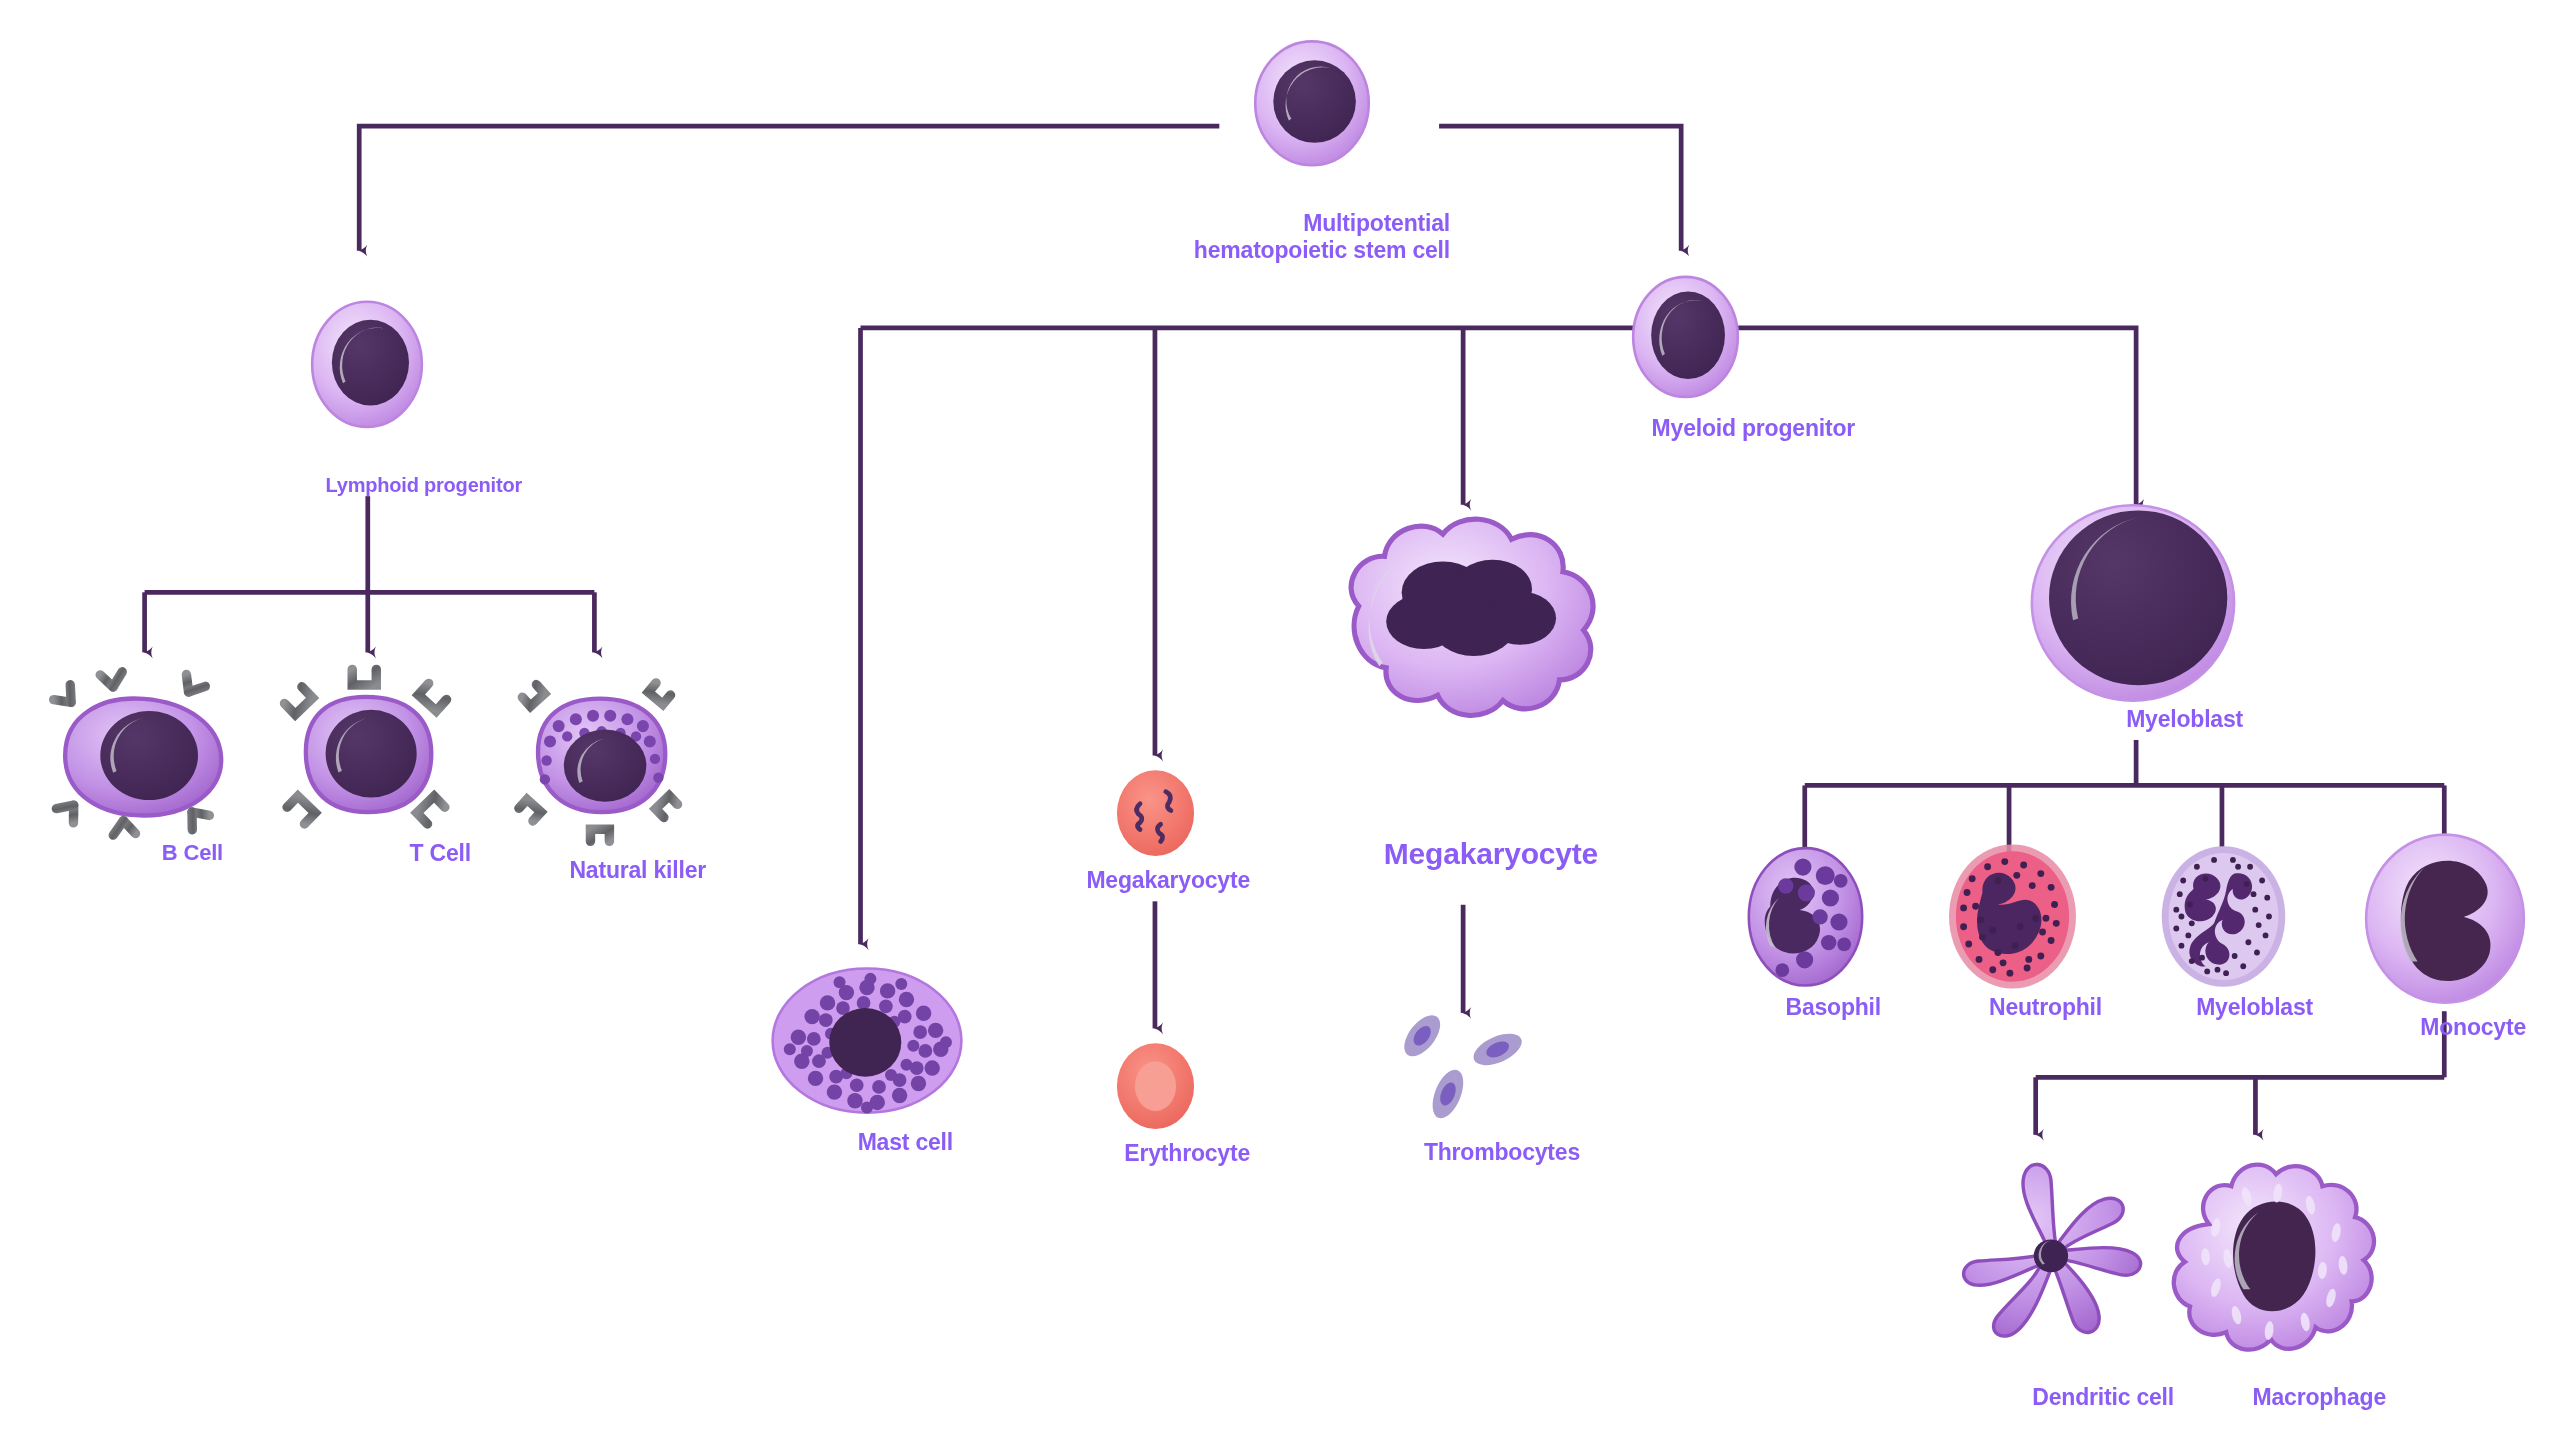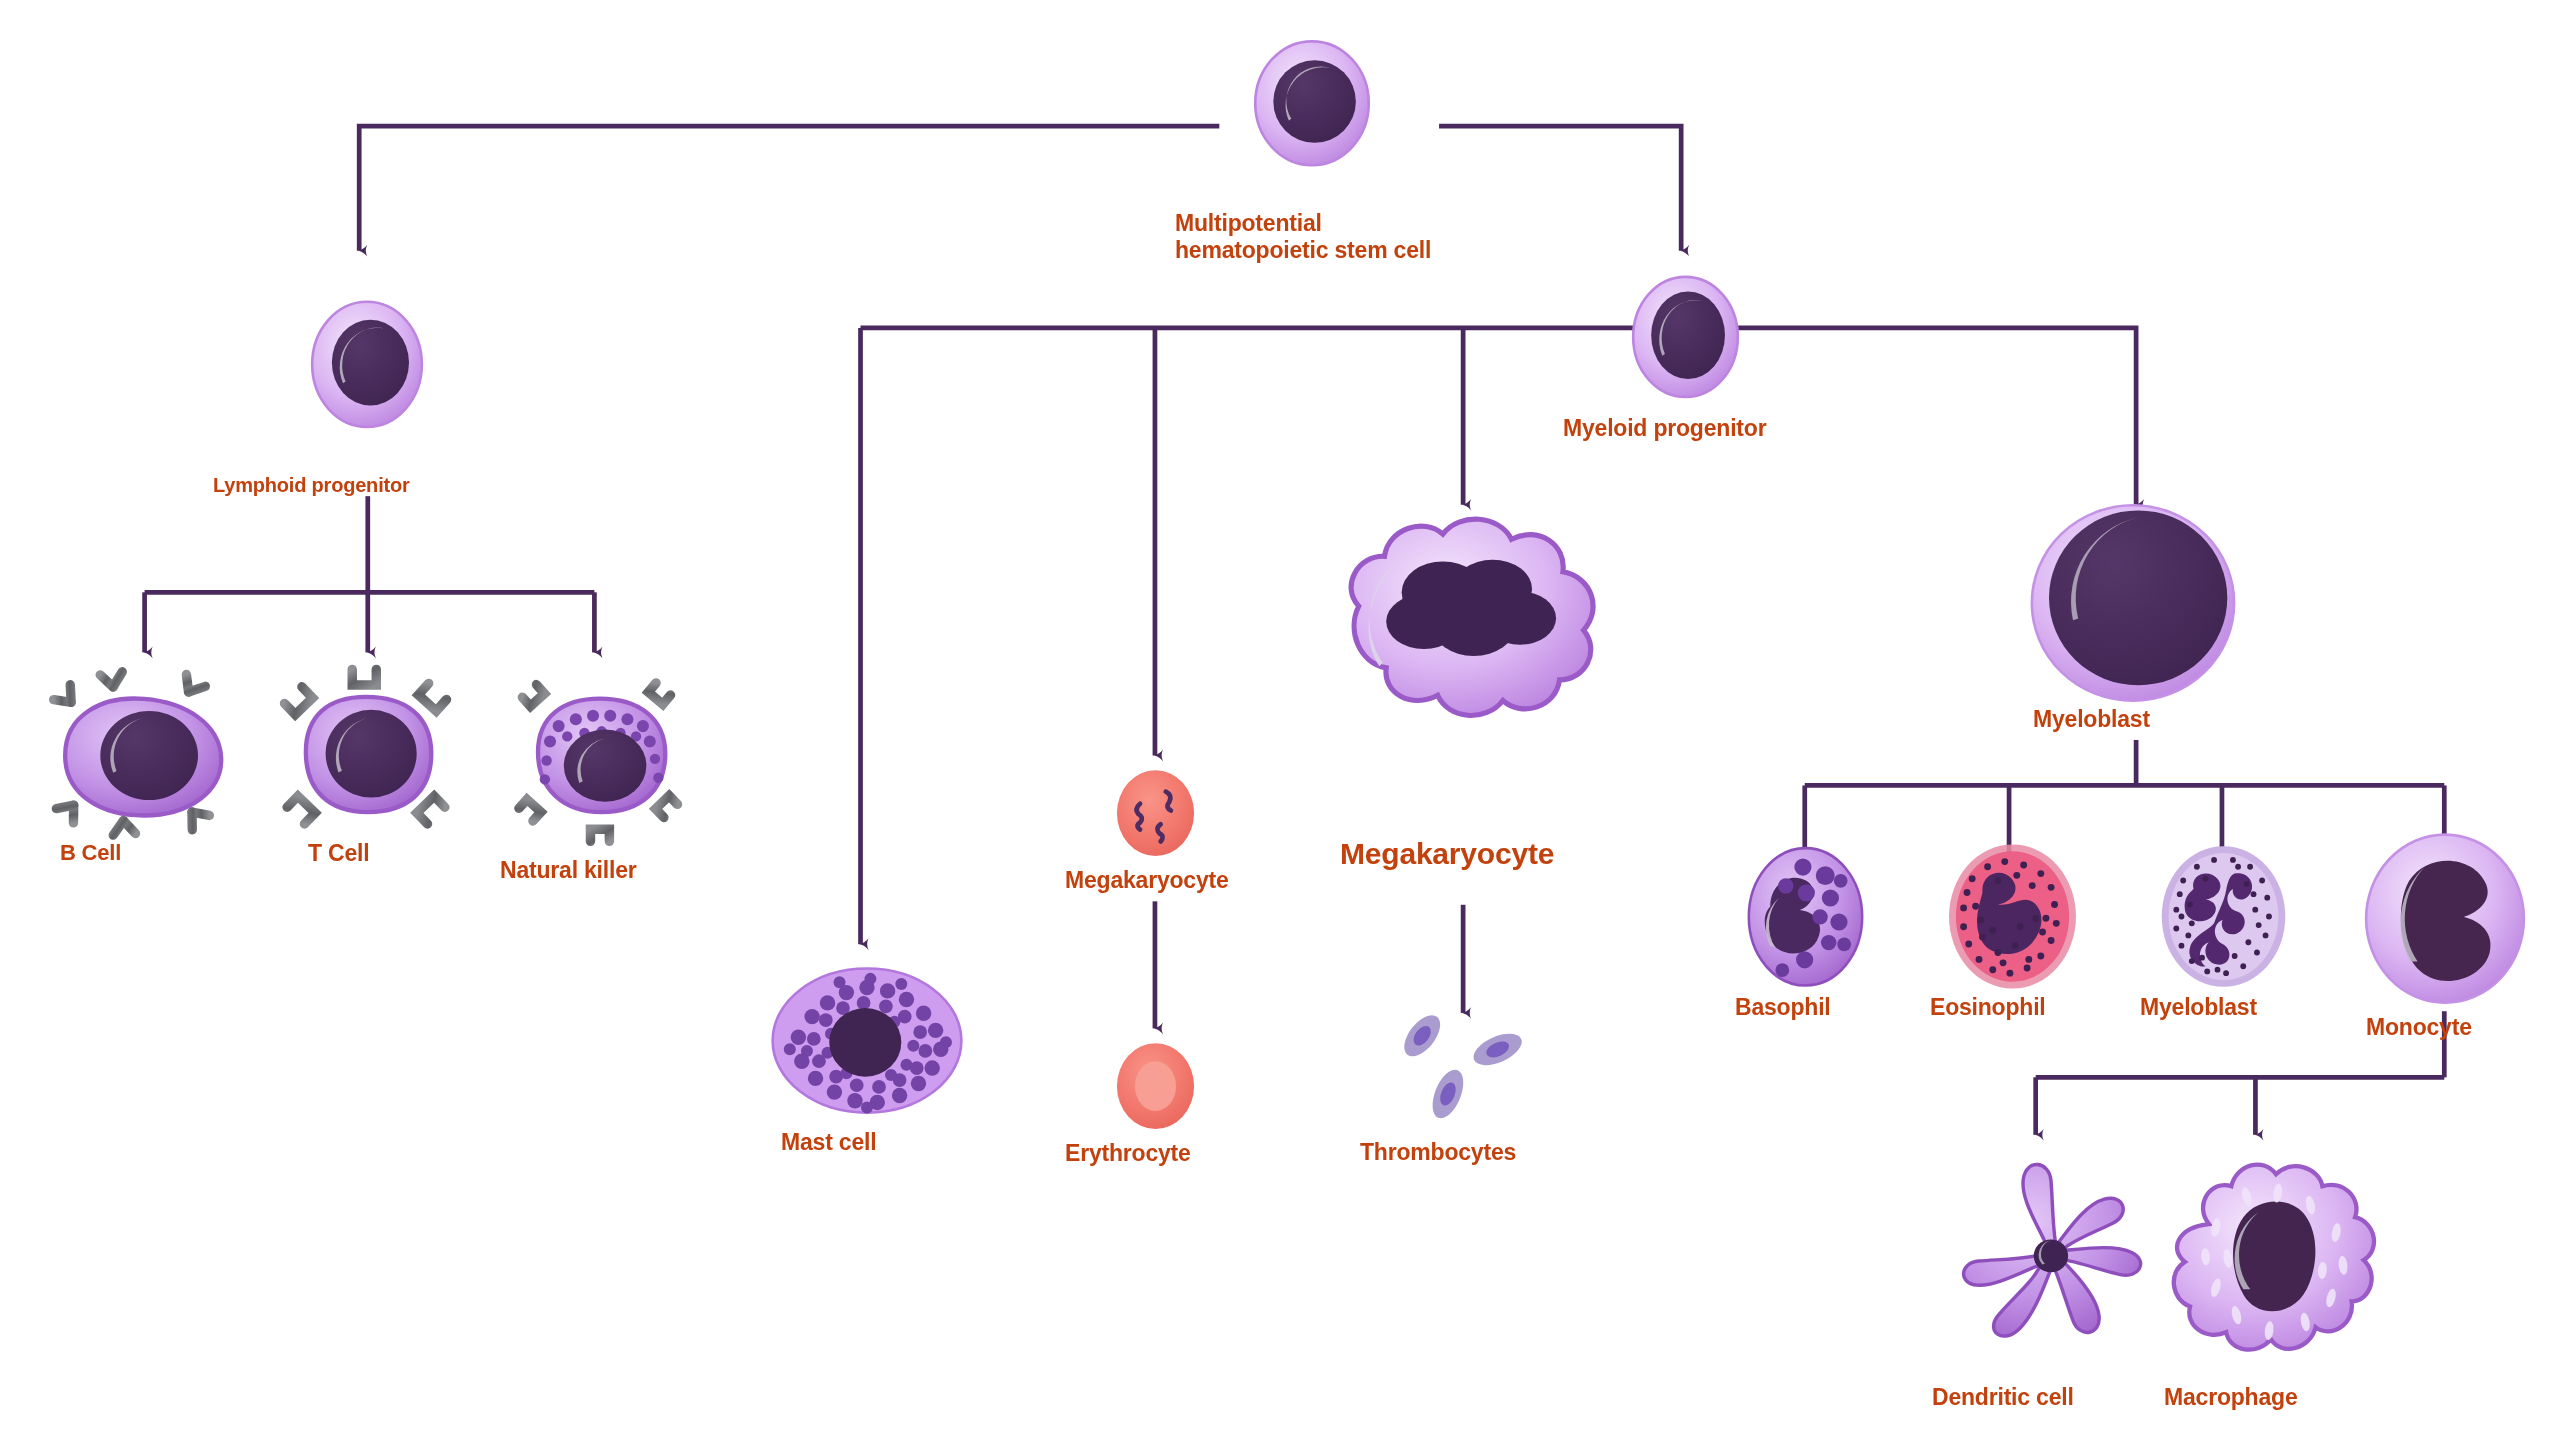--- a/index.html
+++ b/index.html
@@ -1,20 +1,20 @@
 <!DOCTYPE html>
 <html style="font-size:13.7px"><head>
 <meta charset="utf-8">
 <style>
   html,body{margin:0;padding:0;background:#ffffff;}
   body{width:2576px;height:1449px;position:relative;overflow:hidden;
        font-family:"Liberation Sans","DejaVu Sans",sans-serif;}
   #stage{position:absolute;left:0;top:0;width:2576px;height:1449px;background:#fff;}
   .node{position:absolute;}
-  .lbl{position:absolute;text-align:left;font-weight:bold;color:#c2410c;
+  .lbl{position:absolute;text-align:right;font-weight:bold;color:#8b5cf6;
        line-height:1.18;letter-spacing:-0.2px;white-space:pre-line;}
   svg{overflow:visible;}
   .edges{position:absolute;left:0;top:0;width:2576px;height:1449px;pointer-events:none;}
 </style>
 </head>
 <body>
 
 <div id="stage">
 
   <svg class="edges" viewBox="0 0 3000 1688" width="2576" height="1449">
@@ -425,21 +425,21 @@
           <circle cx="106" cy="52" r="4"></circle>
         <circle cx="88" cy="40" r="4"></circle>
           <circle cx="66" cy="46" r="4"></circle>
           <circle cx="122" cy="90" r="4"></circle>
         <circle cx="40" cy="76" r="4"></circle>
           <circle cx="72" cy="142" r="4"></circle>
           <circle cx="102" cy="138" r="4"></circle>
       </g>
     </svg>
   </div>
-  <div class="lbl" style="left:1930px;top:994px;width:172px;font-size:23px;">Eosinophil</div>
+  <div class="lbl" style="left:1930px;top:994px;width:172px;font-size:23px;">Neutrophil</div>
 
   <div class="node" style="left:2152px;top:841px;">
     <svg width="143" height="151" viewBox="0 0 166 176">
       <ellipse cx="83" cy="88" rx="72" ry="82" fill="#cbb2e4"></ellipse>
       <ellipse cx="83" cy="88" rx="64" ry="74" fill="#ddc8ef"></ellipse>
       <path d="M48,56 C44,38 66,32 76,44 C86,56 72,68 62,68 C74,70 78,80 70,88
                C60,98 40,94 38,80 C36,66 44,60 48,56 Z" fill="#54286e"></path>
       <path d="M96,38 C114,34 122,54 112,64 C102,74 92,64 94,56 C84,62 86,78 98,82
                C112,86 110,104 98,108 C86,112 78,100 82,92 C70,96 70,114 82,120
                C96,128 90,146 76,144 C62,142 58,126 66,118 C54,122 52,138 62,146

